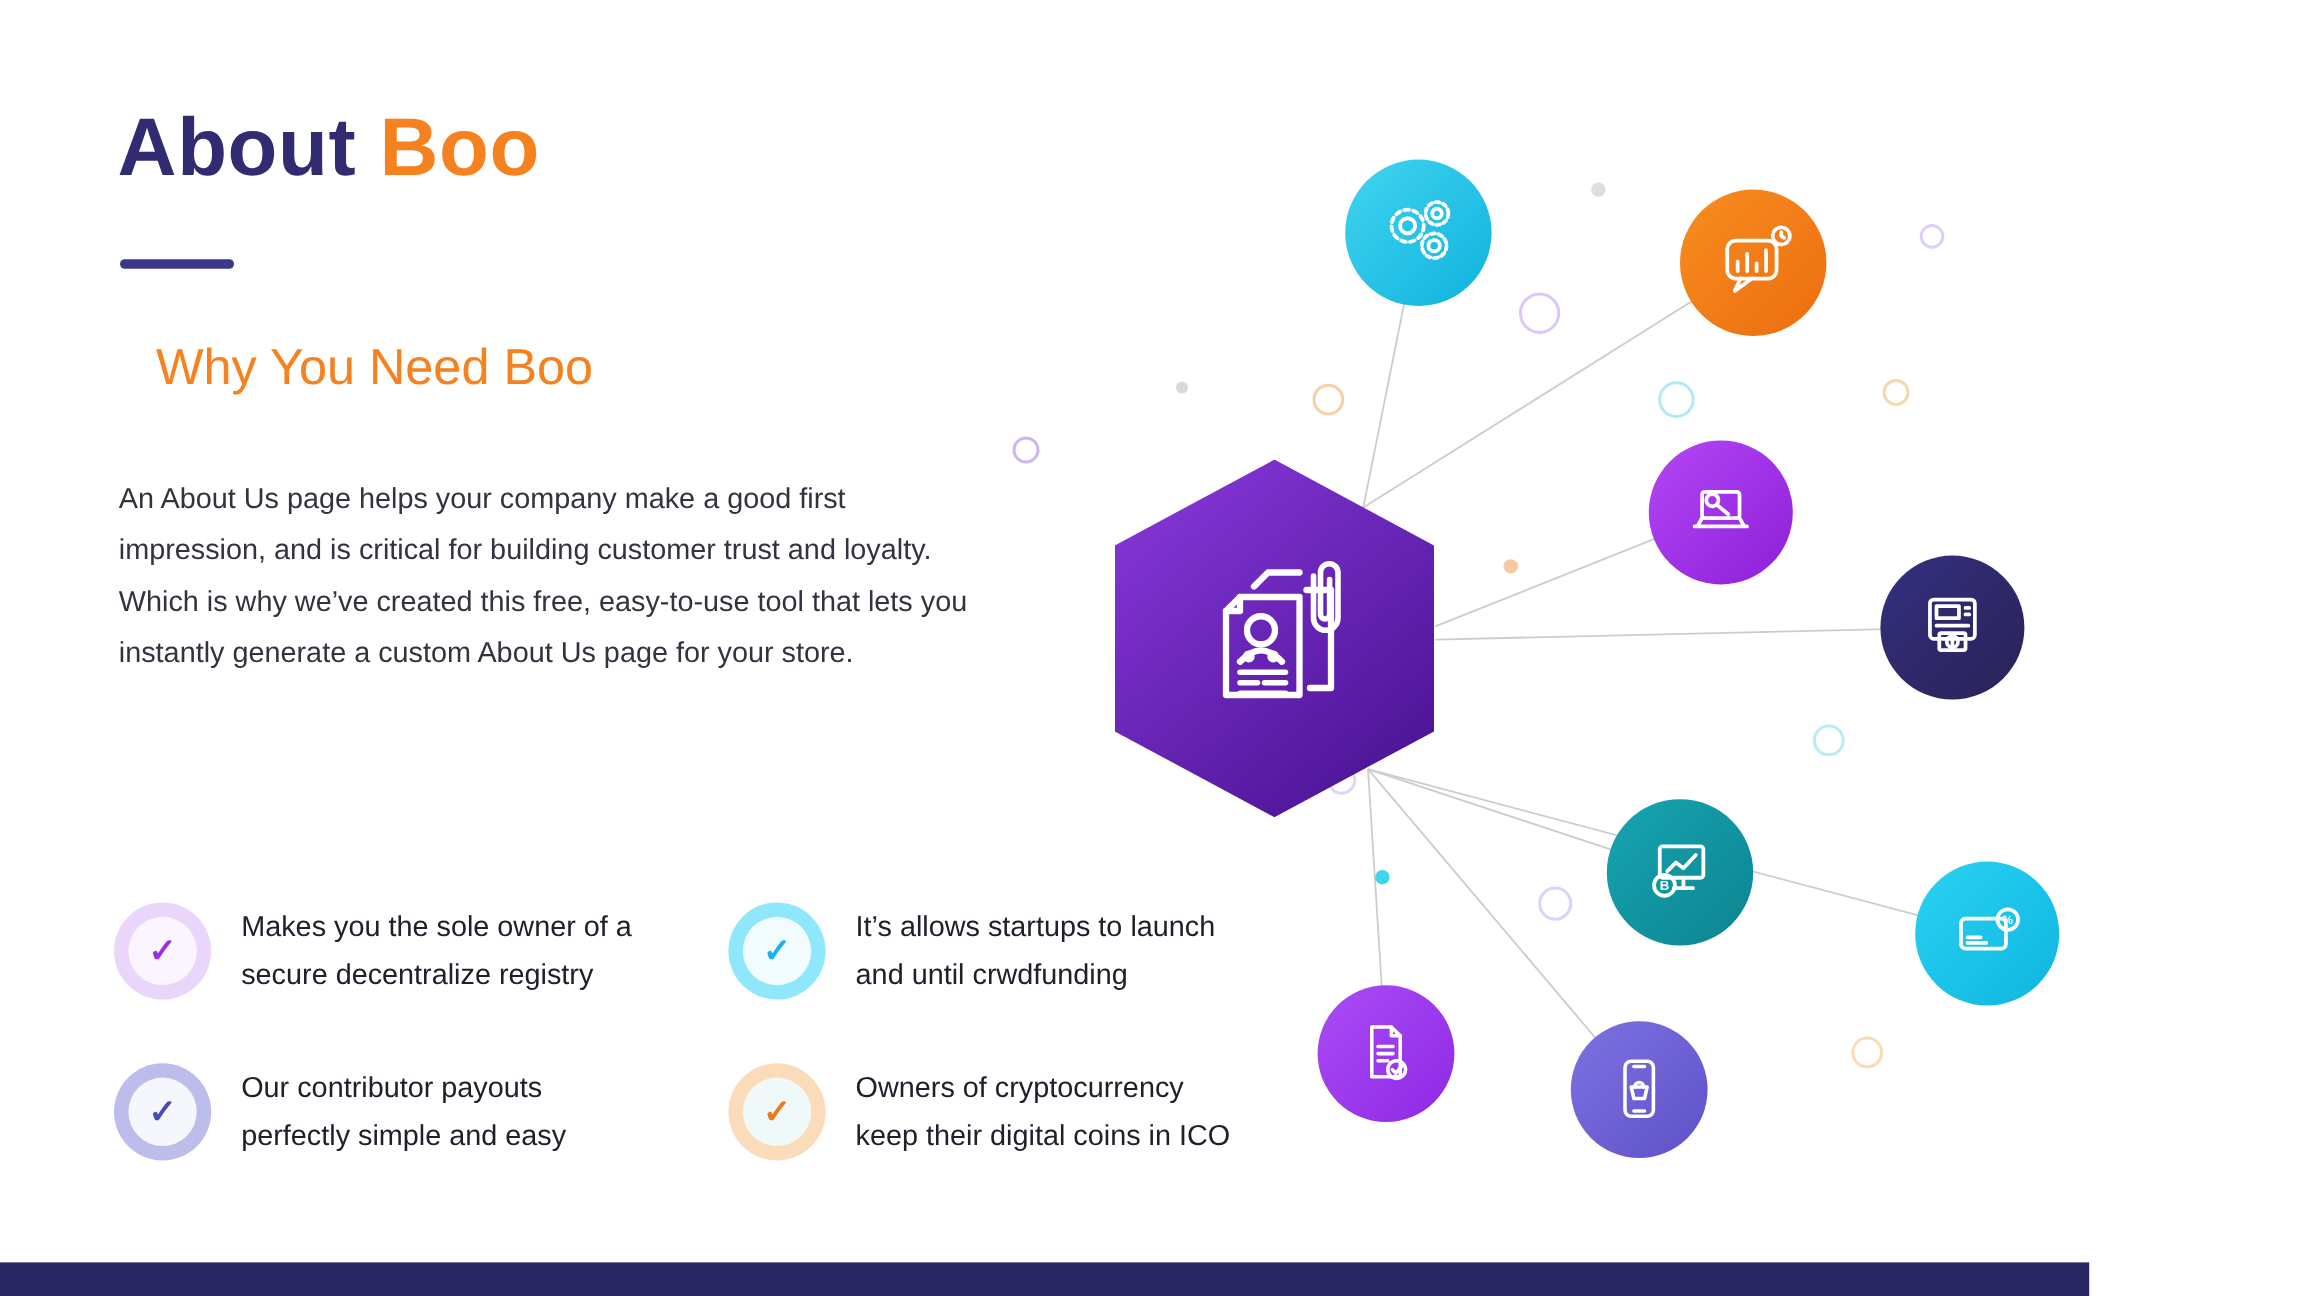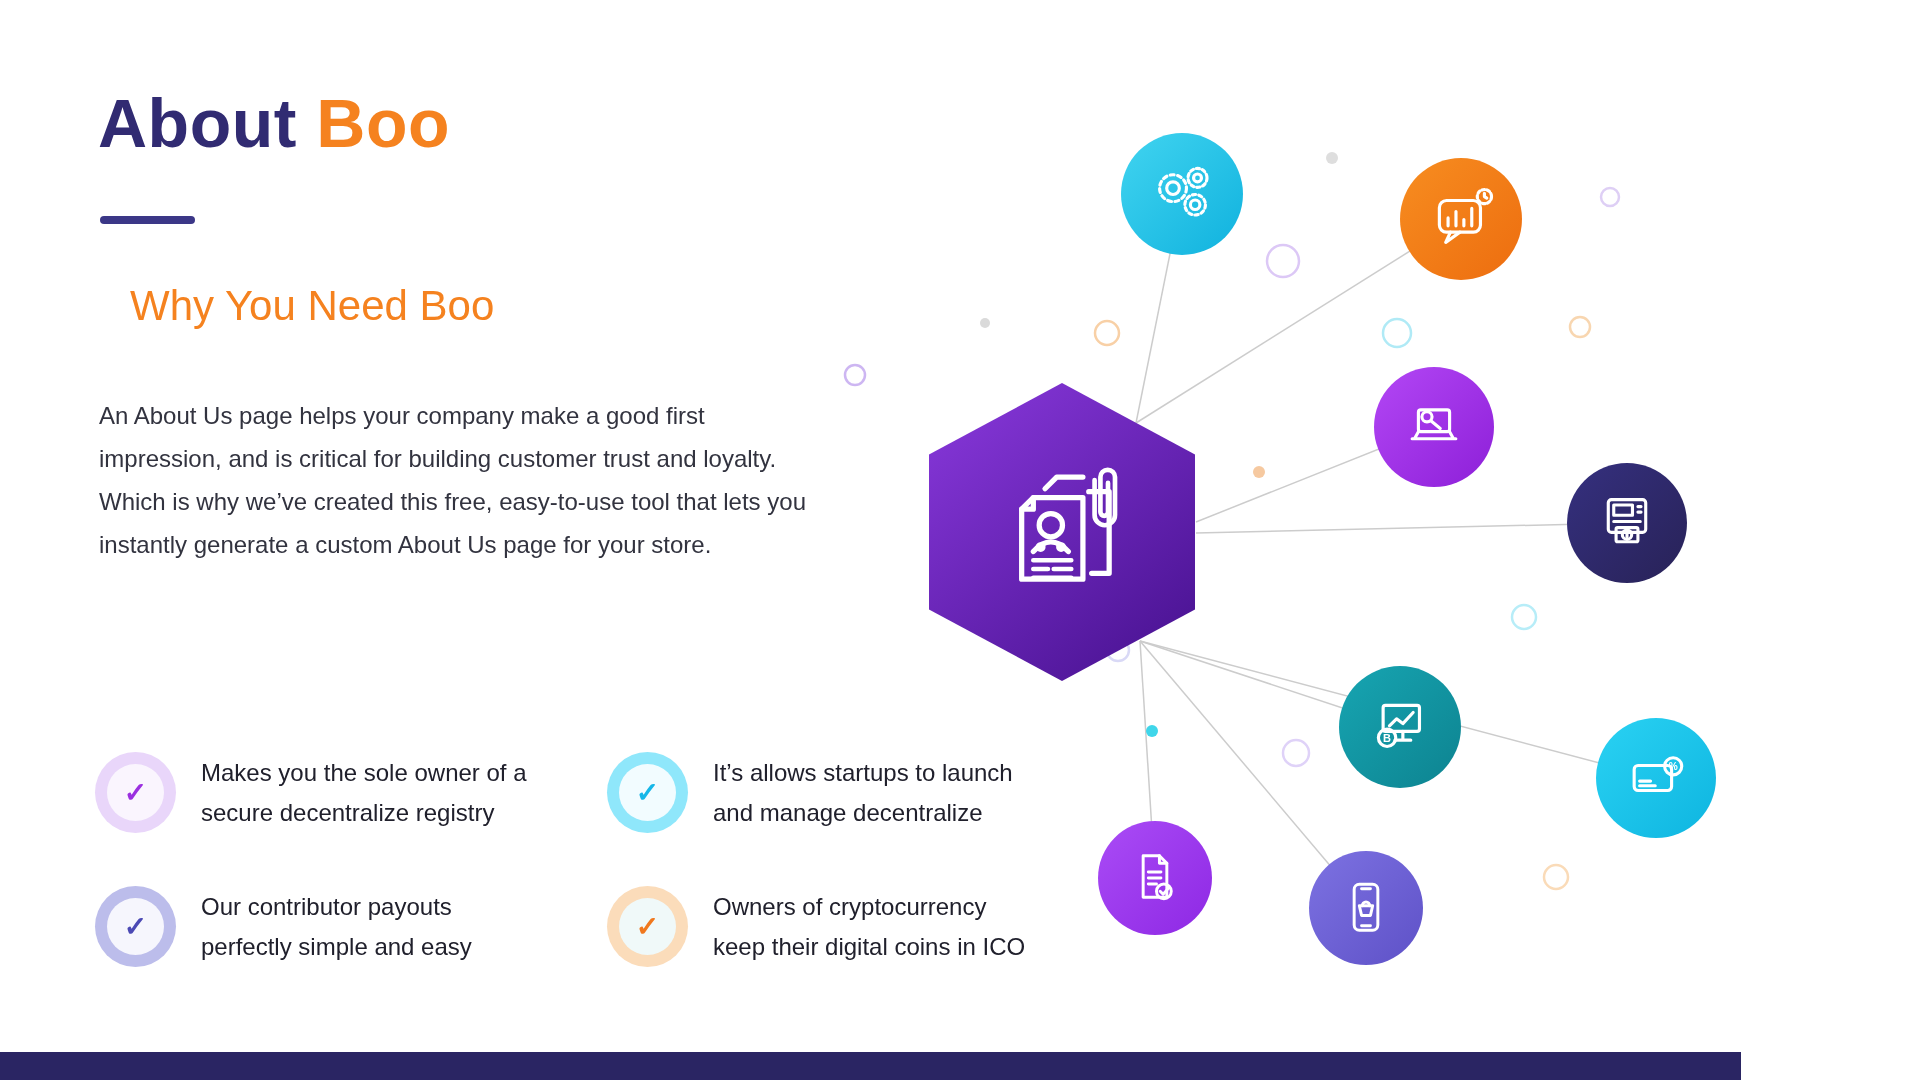--- a/index.html
+++ b/index.html
@@ -67,21 +67,21 @@
         </div>
     </div>
     <div class="bullet">
       <div class="b-ring" style="background: rgb(143, 231, 251);">
         <div class="b-inner" style="background: rgb(242, 252, 255);">
           <span class="b-check" style="color: rgb(22, 183, 232);">✓</span>
         </div>
       </div>
       <div class="b-text">
           <div>It’s allows startups to launch</div>
-          <div>and manage decentralize</div>
+          <div>and until crwdfunding</div>
         </div>
     </div>
     <div class="bullet">
       <div class="b-ring" style="background: rgb(188, 189, 235);">
         <div class="b-inner" style="background: rgb(246, 246, 253);">
           <span class="b-check" style="color: rgb(75, 73, 180);">✓</span>
         </div>
       </div>
       <div class="b-text">
           <div>Our contributor payouts</div>

